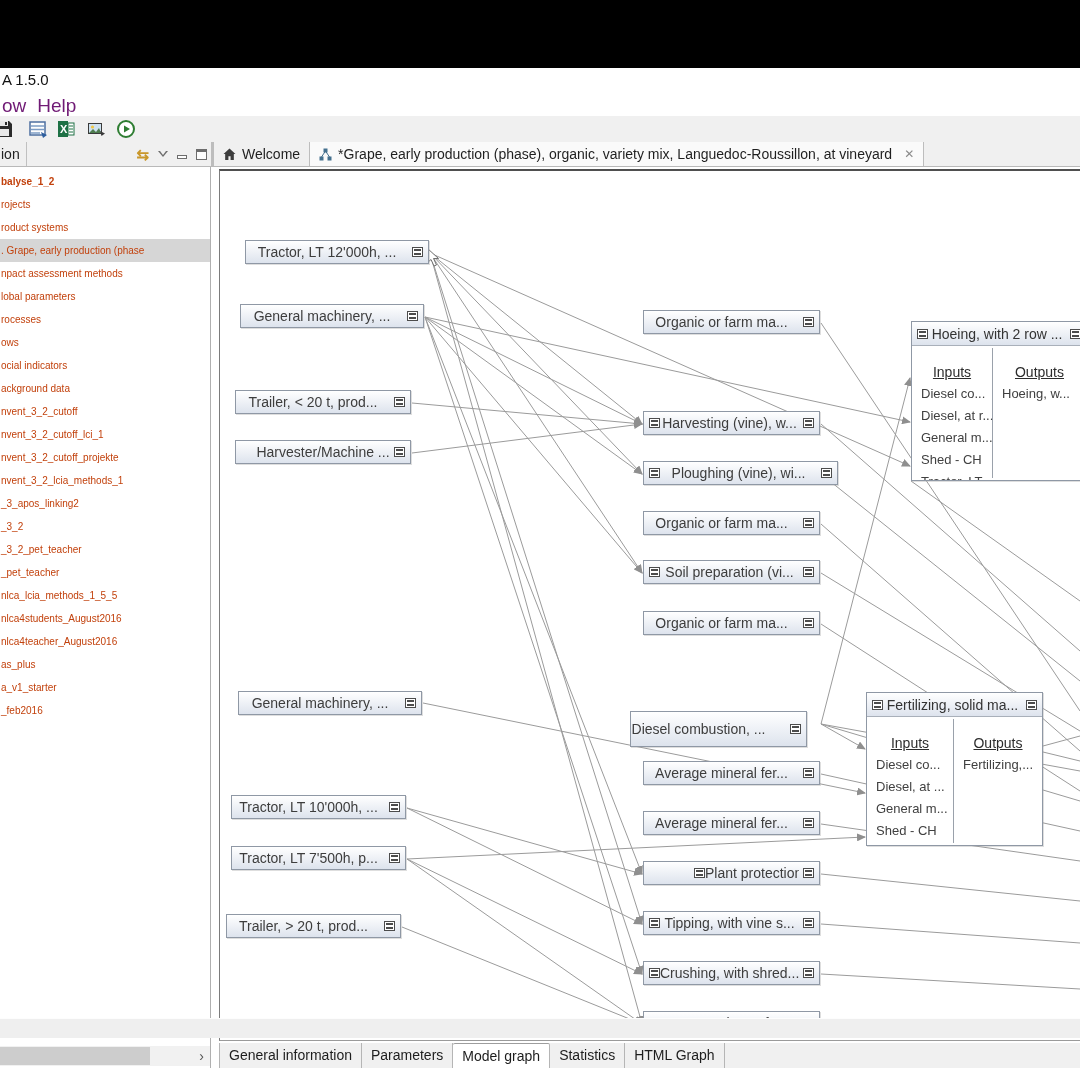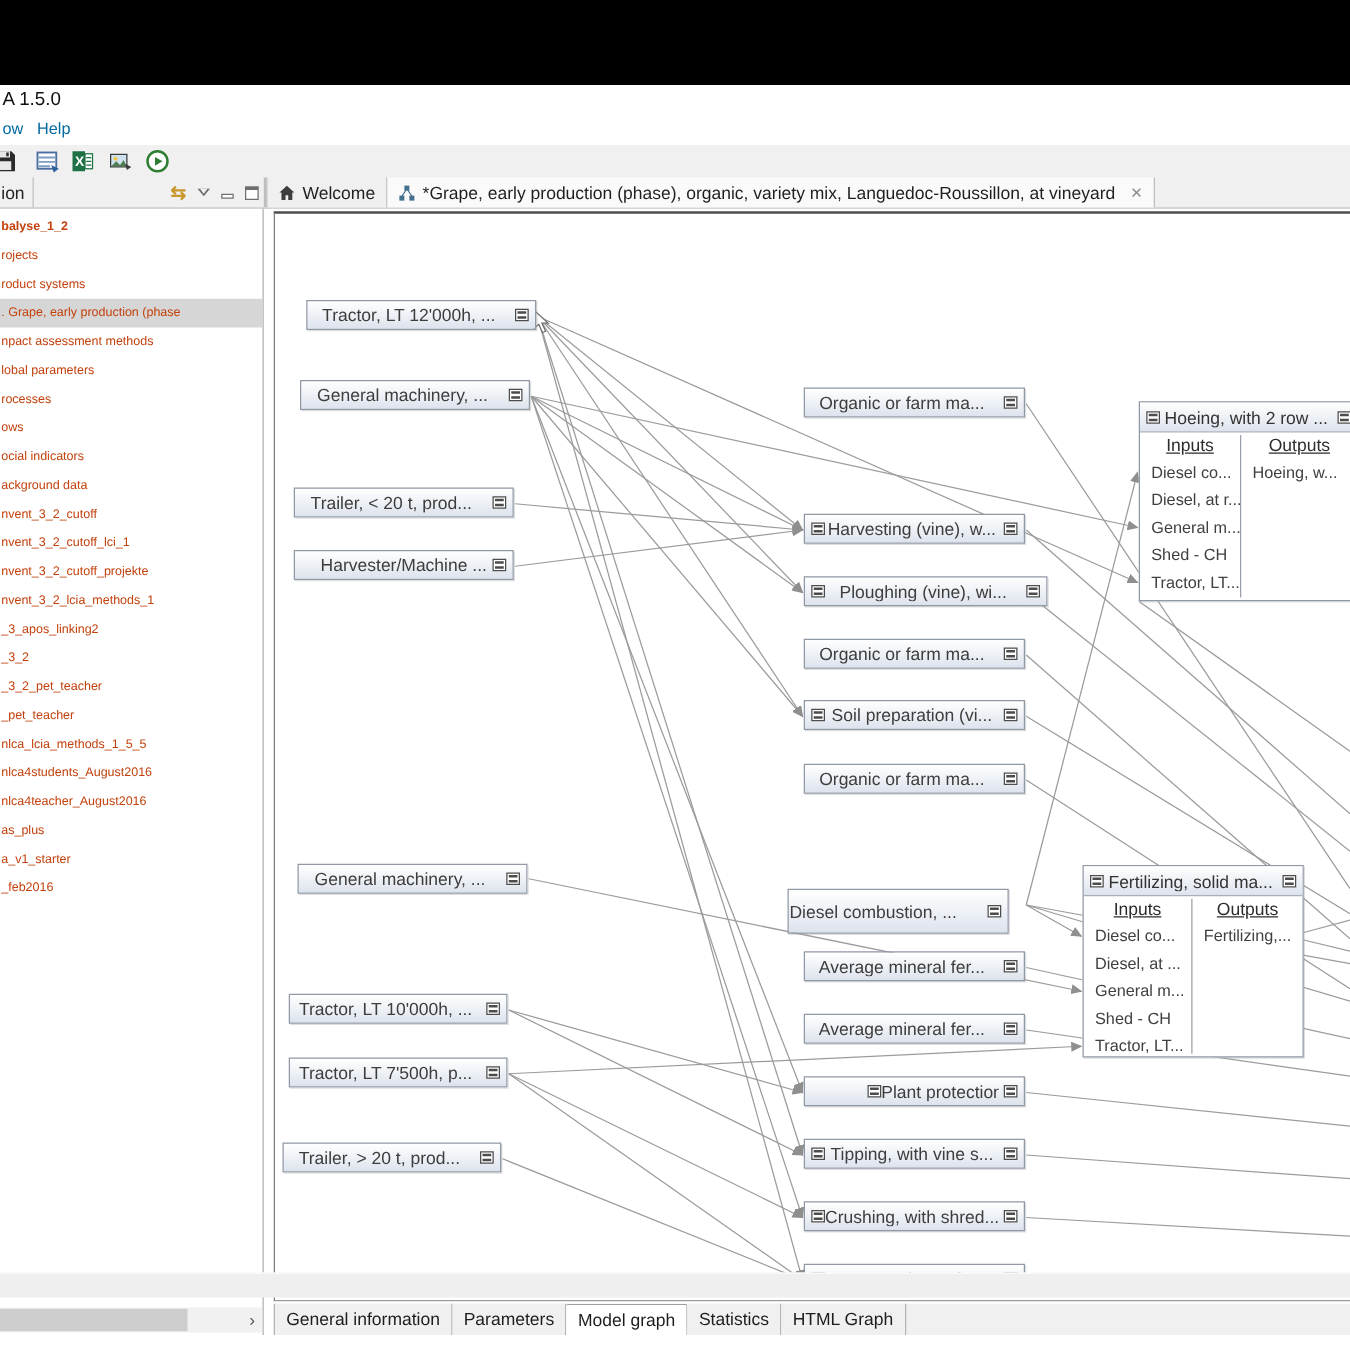--- a/index.html
+++ b/index.html
@@ -5,21 +5,21 @@
   * { margin:0; padding:0; box-sizing:border-box; }
   html,body { width:1080px; height:1080px; overflow:hidden; background:#000;
               font-family:"Liberation Sans", sans-serif; }
   .screen { position:absolute; top:0; left:0; width:1080px; height:1080px; background:#000;margin-top:16px; }
 
   
   .win { position:absolute; top:52px; left:0; width:1080px; height:1022px; background:#fff; }
   .titlebar { position:absolute; top:0; left:0; width:100%; height:26px; background:#fff; }
   .title-text { position:absolute; left:2px; top:3px; font-size:15px; color:#111; }
   .menubar { position:absolute; top:26px; left:0; width:100%; height:22px; background:#fff; }
-  .menu-item { display:inline-block; font-size:13px; color:#0369a1; padding:1px 9px 0 2px; }
+  .menu-item { display:inline-block; font-size:19px; color:#701a75; padding:1px 9px 0 2px; }
   .toolbar { position:absolute; top:48px; left:0; width:100%; height:26px; background:#f0f0f0; }
   .tool-icon { position:absolute; top:3px; width:20px; height:20px; }
 
   
   .headerrow { position:absolute; top:74px; left:0; width:100%; height:25px; background:#f0f0f0;
                border-bottom:1px solid #b9b9b9; }
   .nav-header { position:absolute; left:0; top:0; width:211px; height:24px; }
   .nav-header-label { position:absolute; left:0; top:0; height:24px; line-height:24px;
                       padding:0 6px 0 1px; font-size:14px; color:#222; border-right:1px solid #c0c0c0; }
   .nav-hdr-icons { position:absolute; right:4px; top:0; height:24px; display:flex; align-items:center; gap:9px; }
@@ -70,21 +70,21 @@
   .mini-left  { margin:0 0 0 5px; }
 
   .xnode { position:absolute; background:#fff; border:1px solid #8f98a5; overflow:hidden;
            box-shadow:1px 1px 0 rgba(160,160,160,.35); }
   .xhead { height:24px; display:flex; align-items:center; background:linear-gradient(#ffffff,#dde3ed);
            border-bottom:1px solid #a9b0ba; }
   .xlabel { flex:1; text-align:center; font-size:14px; color:#333; white-space:nowrap; overflow:hidden; }
   .xbody { position:absolute; left:0; right:0; top:24px; bottom:0; }
   .xcolhead { height:21px; line-height:20px; text-align:center; font-size:14px; color:#2c2c2c;
               text-decoration:underline; }
-  .xcol { position:absolute; top:0; bottom:0; }
+  .xcol { position:absolute; top:16px; bottom:0; }
   .xrow { height:22px; line-height:22px; font-size:13px; color:#404040; white-space:nowrap;
           overflow:hidden; padding-left:9px; }
   .xdiv { position:absolute; top:2px; bottom:2px; width:1px; background:#9aa1ab; }
 
   
   .btabs { position:absolute; left:7px; bottom:0; right:0; height:25px; display:flex; background:#f0f0f0; }
   .btab { height:25px; line-height:24px; padding:0 9px; font-size:14px; color:#1d1d1d;
           border-right:1px solid #b5b5b5; background:#f0f0f0; white-space:nowrap; }
   .btab.first { border-left:1px solid #b5b5b5; }
   .btab.active { background:#fff; border-top:1px solid #9d9d9d; border-radius:2px 2px 0 0; }

